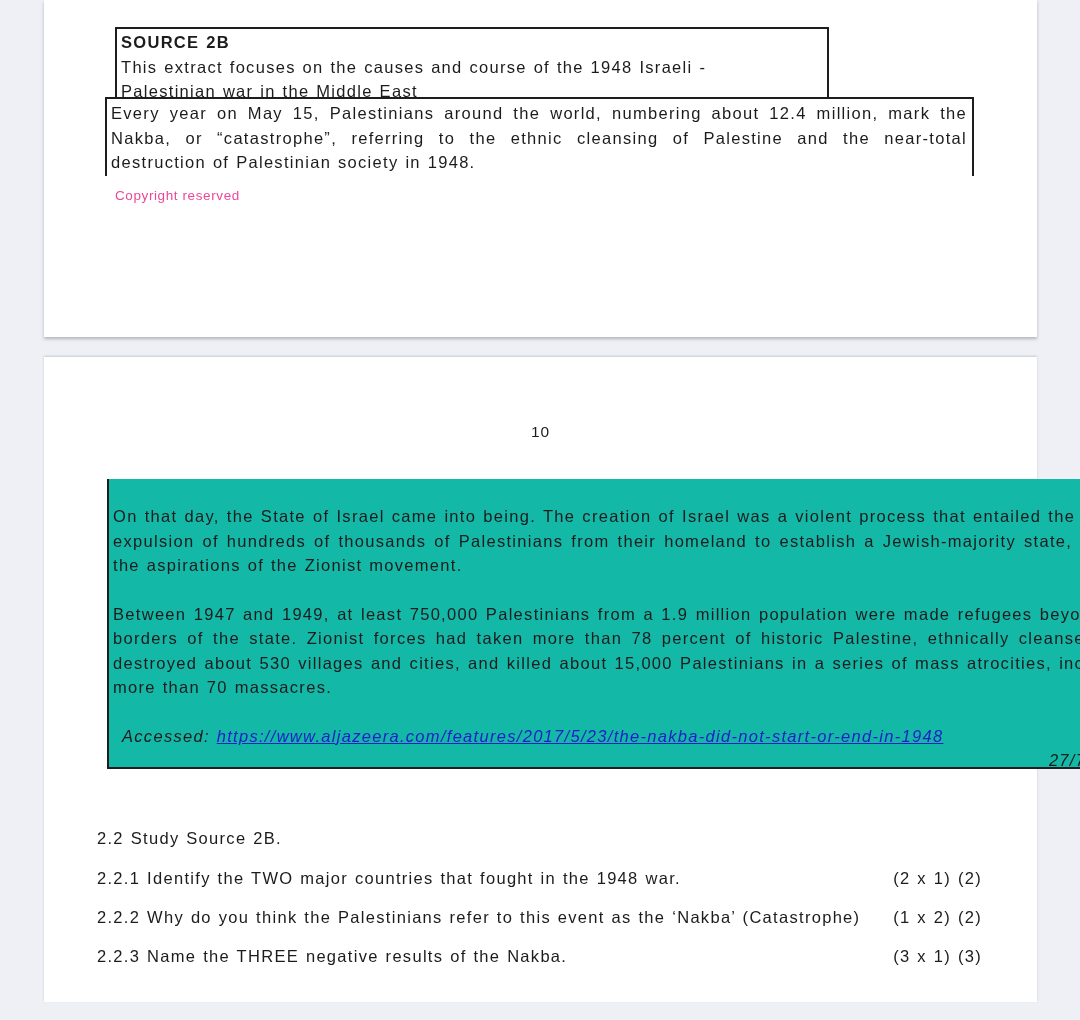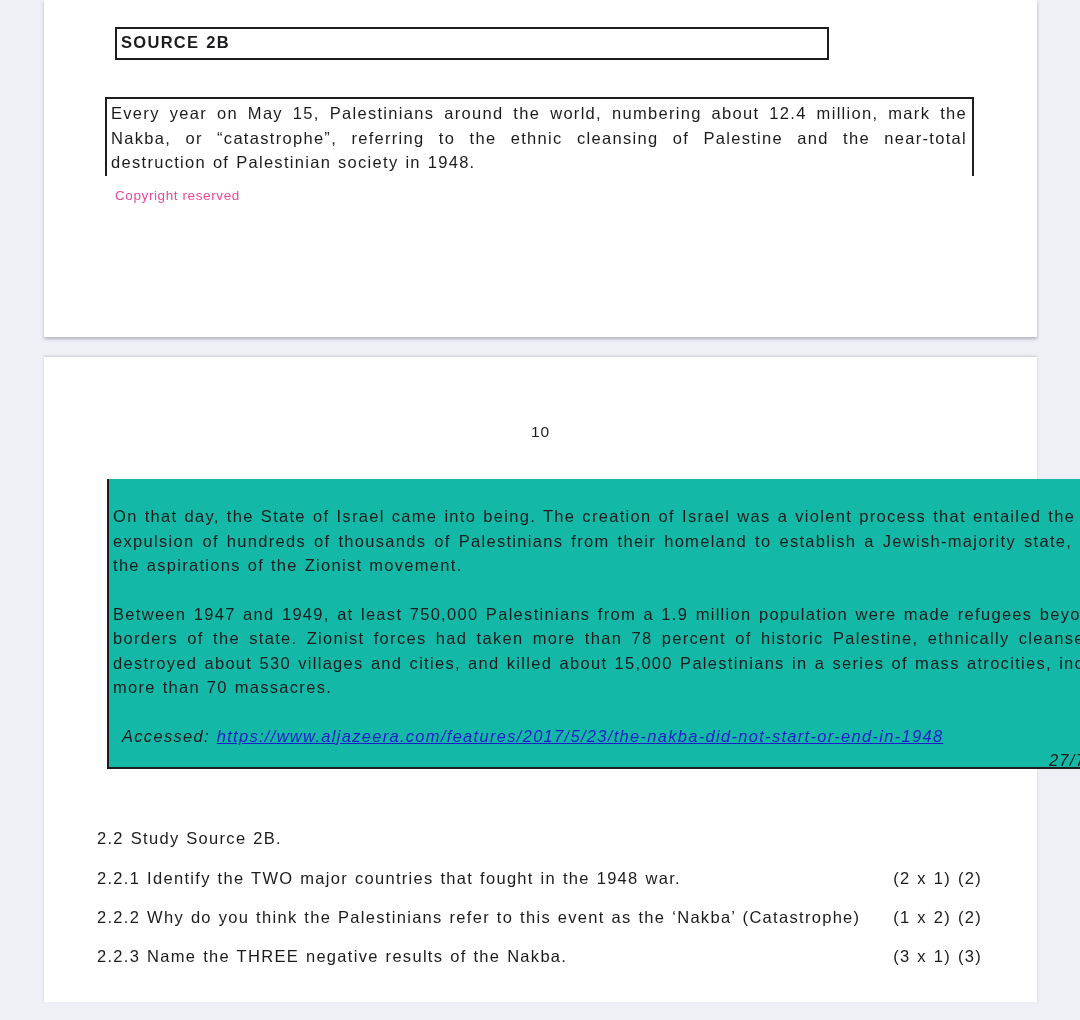--- a/index.html
+++ b/index.html
@@ -67,20 +67,21 @@
 </style>
 </head>
 <body>
 
 <div class="viewer">
 
   <div class="page page-1">
 
     <div class="source-header-box body-text">
       <div class="title">SOURCE 2B</div>
+      <div>This extract focuses on the causes and course of the 1948 Israeli - Palestinian war in the Middle East</div>
     </div>
 
     <div class="extract-box-1 body-text">
       <p class="just">Every year on May 15, Palestinians around the world, numbering about 12.4 million, mark the Nakba, or “catastrophe”, referring to the ethnic cleansing of Palestine and the near-total destruction of Palestinian society in 1948.</p>
     </div>
 
     <div class="copyright">Copyright reserved</div>
   </div>
 
   <div class="page page-2">

